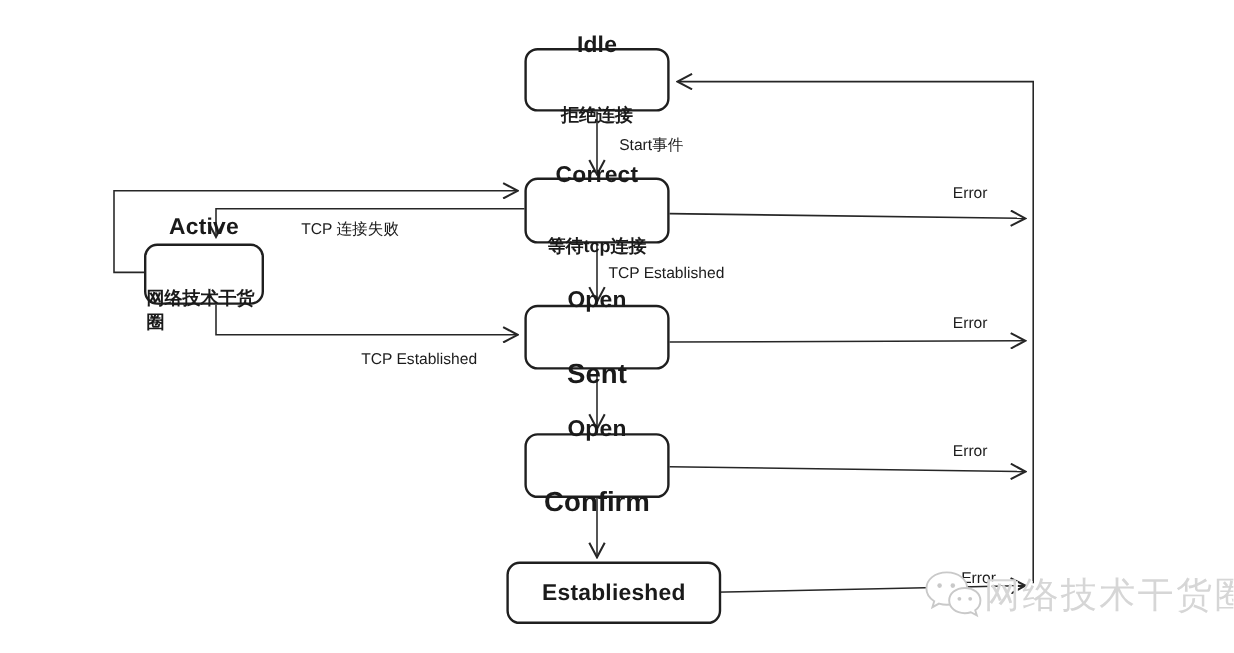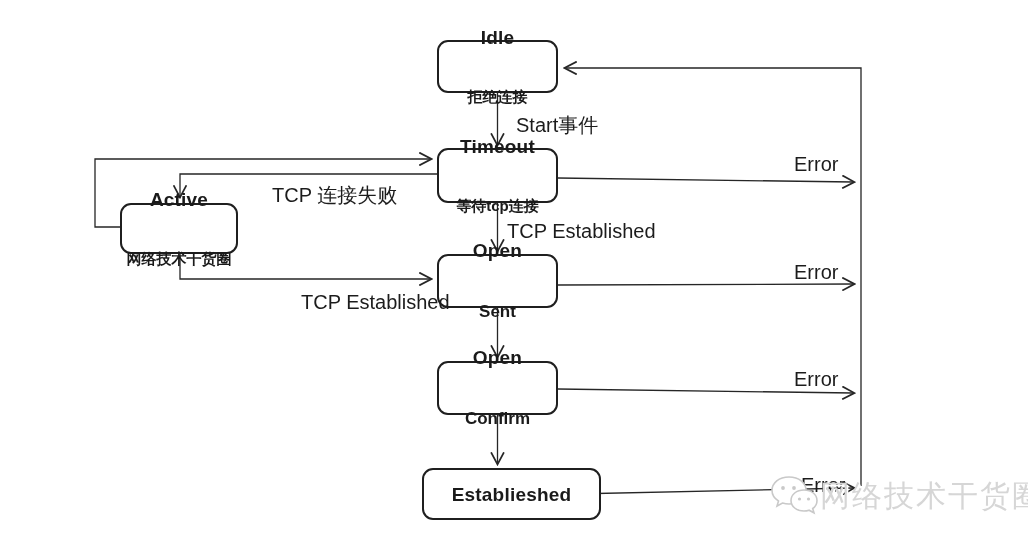--- a/index.html
+++ b/index.html
@@ -17,24 +17,24 @@
     background:#ffffff;
     border:2.5px solid #1f1f1f;
     border-radius:11px;
     display:flex;flex-direction:column;
     align-items:center;justify-content:center;
     color:#1a1a1a;
     z-index:2;
   }
   .nt{font-size:19px;font-weight:bold;line-height:23px;letter-spacing:.2px;}
   .ns{font-size:15px;font-weight:bold;line-height:20px;margin-top:38px;}
-  .ns.big{font-size:17px;line-height:23px;}
+  .ns.big{font-size:23px;line-height:23px;}
   .lbl{
     position:absolute;
-    font-size:20px;
+    font-size:13px;
     color:#1c1c1c;
     white-space:nowrap;
     z-index:3;
   }
   .watermark{
     position:absolute;left:768px;top:472px;
     display:flex;align-items:center;
     z-index:4;
   }
   .wm-text{
@@ -71,45 +71,45 @@
       <path d="M861,486 L861,68 L566,68" marker-end="url(#arr)"></path>
     </g>
   </svg>
 
   <div class="node" style="left:437px;top:40px;width:121px;height:53px">
     <div class="nt">Idle</div>
     <div class="ns">拒绝连接</div>
   </div>
 
   <div class="node" style="left:437px;top:148px;width:121px;height:55px">
-    <div class="nt">Timeout</div>
+    <div class="nt">Correct</div>
     <div class="ns">等待tcp连接</div>
   </div>
 
-  <div class="node" style="left:120px;top:203px;width:118px;height:51px">
+  <div class="node" style="left:120px;top:203px;width:100px;height:51px">
     <div class="nt">Active</div>
     <div class="ns">网络技术干货圈</div>
   </div>
 
   <div class="node" style="left:437px;top:254px;width:121px;height:54px">
     <div class="nt">Open</div>
     <div class="ns big">Sent</div>
   </div>
 
   <div class="node" style="left:437px;top:361px;width:121px;height:54px">
     <div class="nt">Open</div>
     <div class="ns big">Confirm</div>
   </div>
 
   <div class="node" style="left:422px;top:468px;width:179px;height:52px">
     <div class="nt">Establieshed</div>
   </div>
 
   <span class="lbl" style="left:516px;top:112px">Start事件</span>
-  <span class="lbl" style="left:272px;top:182px">TCP 连接失败</span>
+  <span class="lbl" style="left:251px;top:182px">TCP 连接失败</span>
   <span class="lbl" style="left:507px;top:220px">TCP Established</span>
   <span class="lbl" style="left:301px;top:291px">TCP Established</span>
   <span class="lbl" style="left:794px;top:153px">Error</span>
   <span class="lbl" style="left:794px;top:261px">Error</span>
   <span class="lbl" style="left:794px;top:368px">Error</span>
   <span class="lbl" style="left:801px;top:474px">Error</span>
 
   <div class="watermark">
     <svg width="52" height="48" viewBox="0 0 52 48">
       <g fill="#ffffff" stroke="#c9c9c9" stroke-width="1.6">

